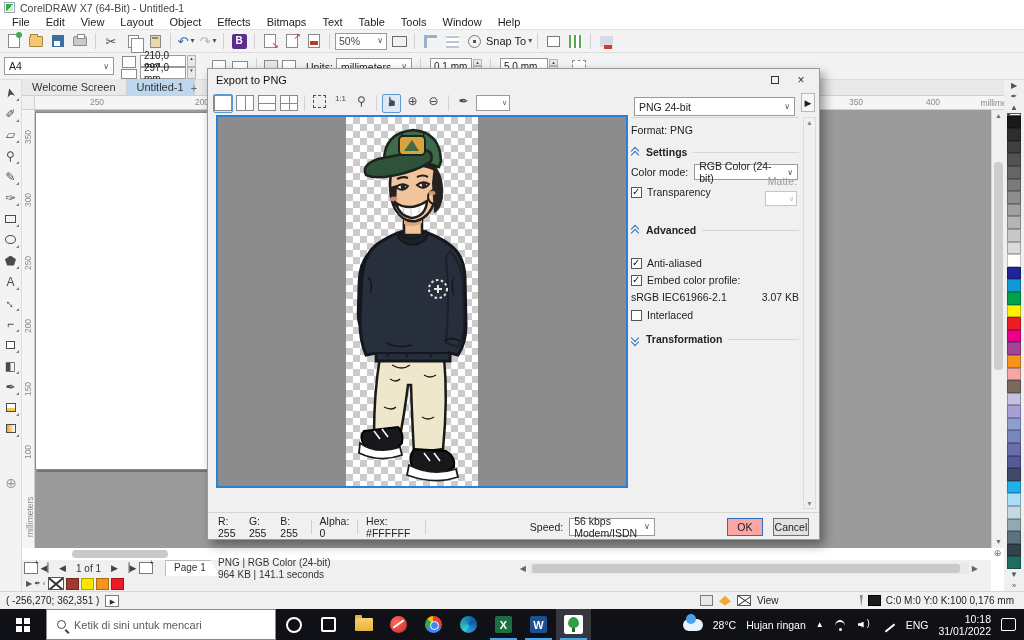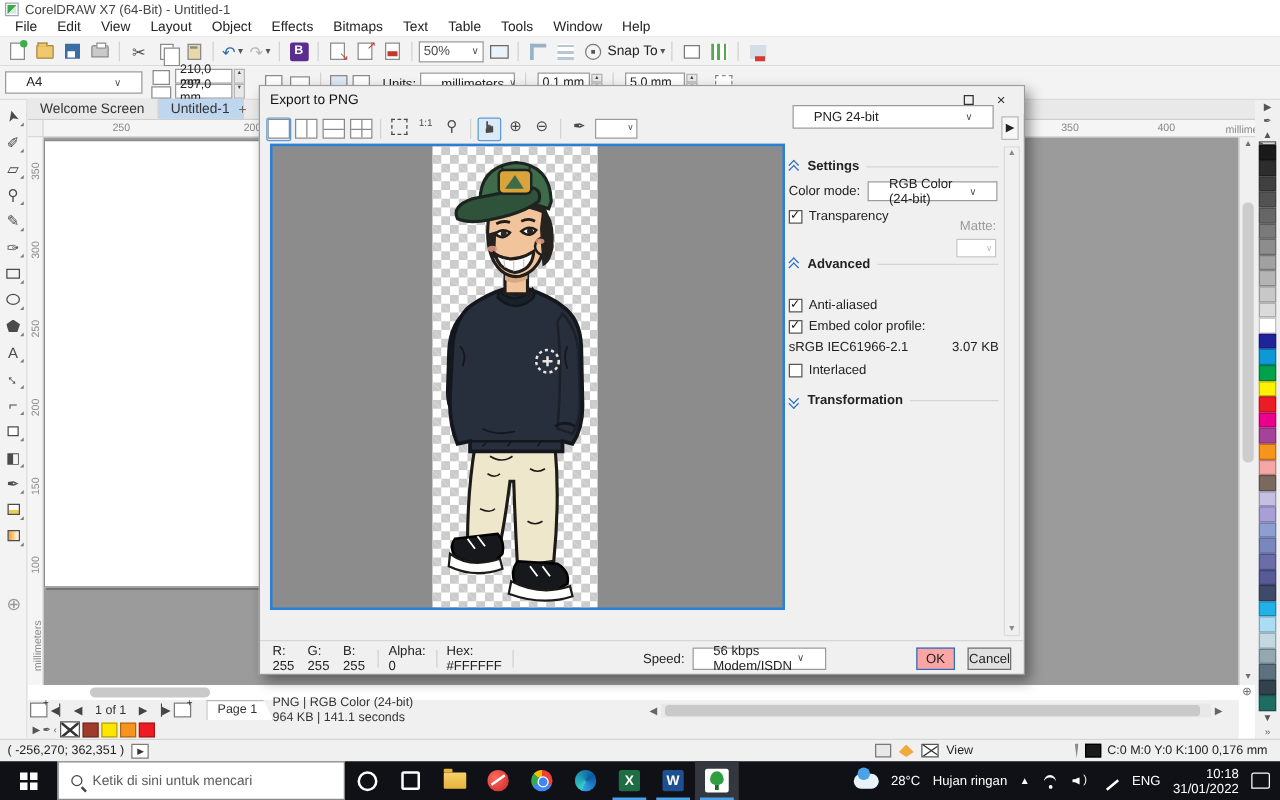--- a/index.html
+++ b/index.html
@@ -48,21 +48,21 @@
   .tbg.i-eyegrid { width:13px; height:13px; background:repeating-linear-gradient(0deg,#b9c6d4 0 2px,#fff 2px 5px); }
   .tbg.i-snaptg { width:13px; height:13px; border:1px solid #7a7a7a; border-radius:50%; position:relative; }
   .tbg.i-snaptg::after { content:""; position:absolute; left:4px; top:4px; width:3px; height:3px; background:#555; }
   .tbg.i-winopt { width:13px; height:11px; border:1px solid #7a7a7a; background:#fff; }
   .tbg.i-options { width:13px; height:13px; background:repeating-linear-gradient(90deg,#57a84f 0 2px,#fff 2px 5px); }
   .tbg.i-redflag { width:13px; height:11px; background:#d6dde6; position:relative; }
   .tbg.i-redflag::after { content:""; position:absolute; left:2px; bottom:-2px; width:8px; height:4px; background:#d43a2f; }
 
   
   #propbar { left:0; top:53px; width:1024px; height:27px; background:#f3f3f3; border-bottom:1px solid #dcdcdc; }
-  .combo { background:#fff; border:1px solid #9a9a9a; display:flex; align-items:center; justify-content:space-between; padding:0 16px; font-size:10.5px; }
+  .combo { background:#fff; border:1px solid #9a9a9a; display:flex; align-items:center; justify-content:space-between; padding:0 4px; font-size:10.5px; }
   .combo::after { content:"∨"; font-size:8px; color:#555; margin-left:4px; }
   .numfield { background:#fff; border:1px solid #9a9a9a; display:flex; align-items:center; padding:0 3px; font-size:10px; }
   .stepper { width:9px; height:14px; display:flex; flex-direction:column; }
   .stepper i { flex:1; background:#e8e8e8; border:1px solid #b5b5b5; font-style:normal; font-size:5px; line-height:5px; text-align:center; color:#444; }
   .pb-lab { font-size:10.5px; color:#222; }
   .pb-ico { width:14px; height:12px; border:1px solid #8a8a8a; background:#fff; }
   .pb-ico.land { width:16px; height:10px; }
 
   
   #tabsrow { left:22px; top:80px; width:1002px; height:16px; background:#e9e9e9; border-bottom:1px solid #cfcfcf; display:flex; align-items:flex-end; }
@@ -127,21 +127,21 @@
   .pane { width:18px; height:16px; border:1px solid #8a8a8a; background:#fff; position:relative; }
   .pane.p2::after { content:""; position:absolute; left:50%; top:0; width:1px; height:100%; background:#8a8a8a; }
   .pane.p3::after { content:""; position:absolute; top:50%; left:0; height:1px; width:100%; background:#8a8a8a; }
   .pane.p4::before { content:""; position:absolute; left:50%; top:0; width:1px; height:100%; background:#8a8a8a; }
   .pane.p4::after { content:""; position:absolute; top:50%; left:0; height:1px; width:100%; background:#8a8a8a; }
   .tbg.fitbox { width:13px; height:13px; border:1px dashed #4b4b4b; }
   .tbg.small { font-size:8px; }
   .tbg.hand { transform:rotate(-90deg); font-size:13px; }
   .tbg.swcombo { width:34px; height:16px; background:#fff; border:1px solid #9a9a9a; justify-content:flex-end; }
   .tbg.swcombo::after { content:"∨"; font-size:7px; color:#555; margin-right:2px; }
-  #fmtcombo { position:absolute; left:426px; top:15px; width:161px; height:19px; }
+  #fmtcombo { position:absolute; left:426px; top:28px; width:161px; height:19px; }
   #fmt-next { position:absolute; left:593px; top:24px; width:14px; height:19px; display:flex; align-items:center; justify-content:center; font-size:9px; color:#222; border:1px solid #b9b9b9; background:#f7f7f7; }
 
   #preview { position:absolute; left:8px; top:46px; width:412px; height:373px; background:#8c8c8c; border:2px solid #2a7fd6; overflow:hidden; }
   #checker { position:absolute; left:128px; top:0px; width:132px; height:369px;
     background-color:#fff;
     background-image:linear-gradient(45deg,#cbcbcb 25%,transparent 25%,transparent 75%,#cbcbcb 75%),linear-gradient(45deg,#cbcbcb 25%,transparent 25%,transparent 75%,#cbcbcb 75%);
     background-size:14px 14px; background-position:0 0,7px 7px; }
   #pvinfo { position:absolute; left:10px; top:440px; font-size:10px; color:#333; line-height:12px;margin-top:48px; }
 
   
@@ -655,20 +655,21 @@
         <path d="M58,34 L66,23 L73,34 Z" fill="#3e6b4a"></path>
       </svg>
     </div>
   </div>
   <div id="pvinfo">
     <div>PNG  |  RGB Color (24-bit)</div>
     <div>964 KB  |  141.1 seconds</div>
   </div>
 
   <div id="panel">
+    <div style="border-top:1px solid #d5d5d5;padding-top:6px;">Format: PNG</div>
     <div class="sechead">
       <span class="chev"></span>
       <b>Settings</b>
         <span class="rule"></span>
     </div>
     <div class="row">
       <span>Color mode:</span>
       <div class="combo" style="width:104px;height:16px;margin-left:6px;">
           <span>RGB Color (24-bit)</span>
         </div>

